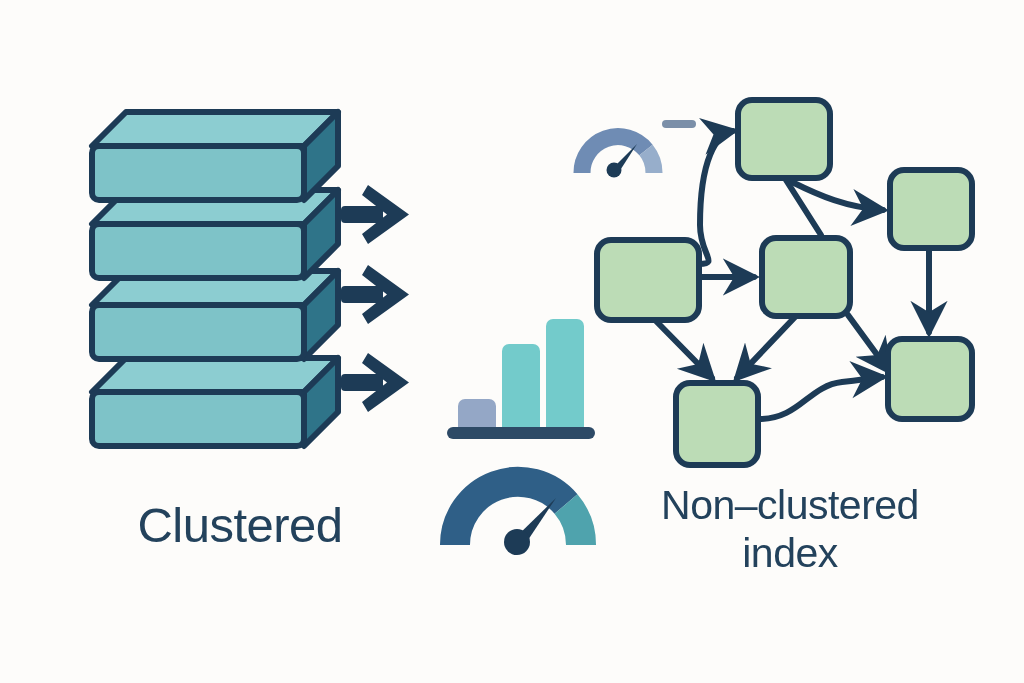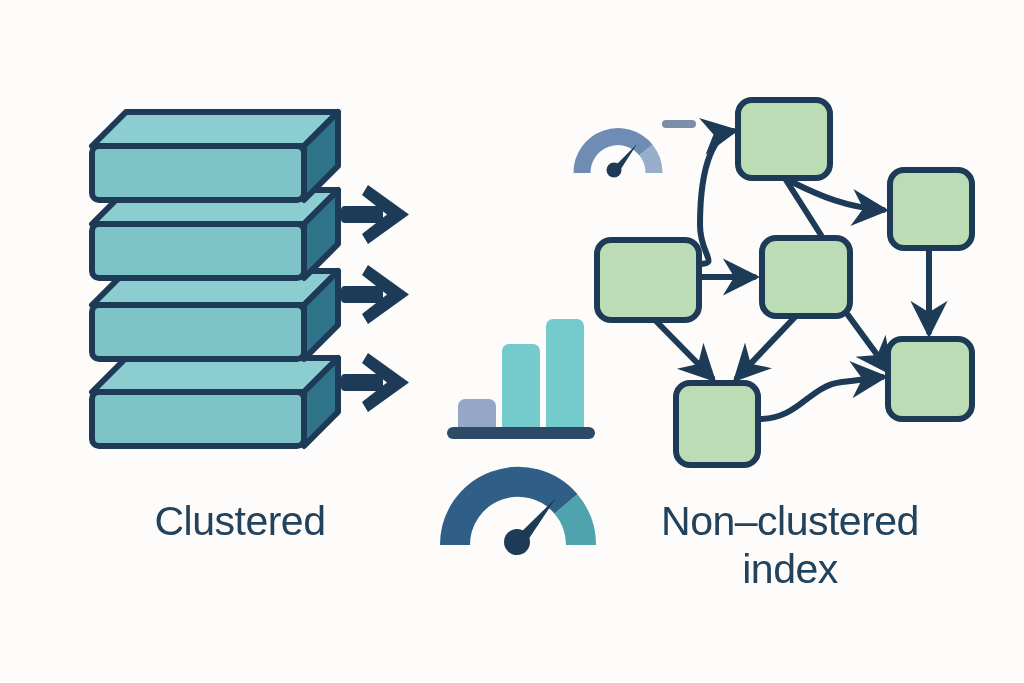--- a/index.html
+++ b/index.html
@@ -35,25 +35,25 @@
     font-weight: 400;
     letter-spacing: -0.5px;
     line-height: 1.18;
     text-align: center;
     white-space: pre-line;
   }
   #label-clustered {
     left: 60px;
     top: 497px;
     width: 360px;
-    font-size: 41px;
+    font-size: 49px;
   }
   #label-nonclustered {
     left: 600px;
-    top: 497px;
+    top: 481px;
     width: 380px;
     font-size: 41px;
   }
 </style>
 </head>
 <body>
 
 <div id="canvas">
 
   <svg id="art" viewBox="0 0 1024 683" xmlns="http://www.w3.org/2000/svg">

